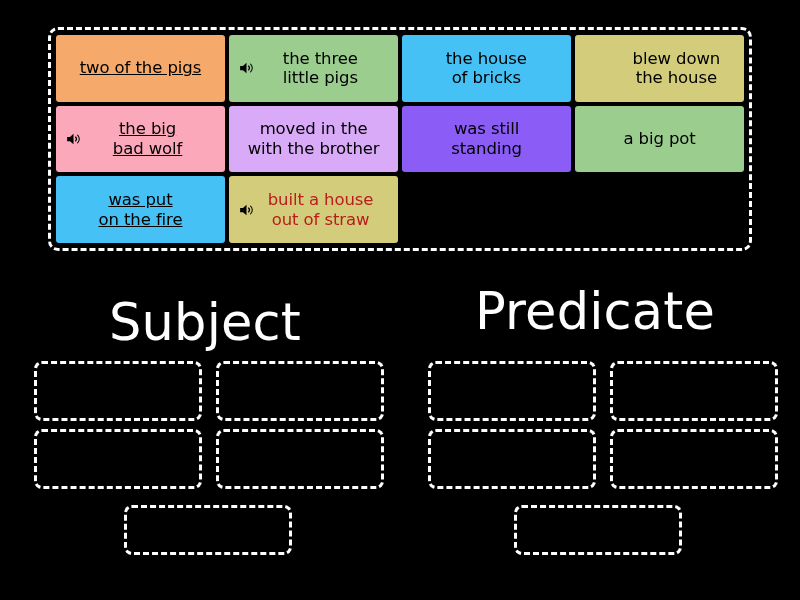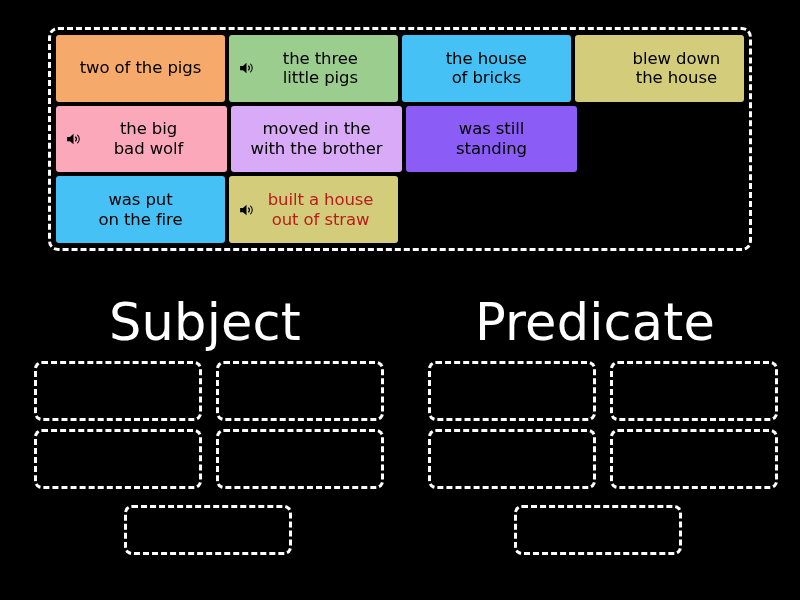--- a/index.html
+++ b/index.html
@@ -51,21 +51,21 @@
     font-size: 16.5px;
     font-weight: 400;
     line-height: 1.2;
     text-align: center;
     padding: 4px 6px 4px 20px;
     white-space: pre-line;
     letter-spacing: -0.1px;
   }
 
   
-  .w-1 { width: 171px; }
+  .w-1 { width: 171px; text-decoration: underline; }
   .w-2 { width: 171px; }
   .w-3 { width: 171px; }
   .w-4 { width: 171px; }
 
   .tile.no-audio { padding-left: 6px; }
 
   .speaker-icon {
     position: absolute;
     left: 9px;
     top: 50%;
@@ -79,21 +79,21 @@
   .category-heading {
     position: absolute;
     color: #ffffff;
     font-size: 51px;
     font-weight: 400;
     letter-spacing: 0.2px;
     text-align: center;
     line-height: 1;
   }
   #heading-subject   { left: 30px;  top: 297px; width: 350px; }
-  #heading-predicate { left: 420px; top: 297px; width: 350px; }
+  #heading-predicate { left: 420px; top: 286px; width: 350px; }
 
   
   .dropzone {
     position: absolute;
     border: 3px dashed #ffffff;
     border-radius: 8px;
     background: transparent;
   }
 
   
@@ -150,20 +150,23 @@
 bad wolf</span>
       </div>
       <div class="tile w-2 no-audio" id="t-1-1" style="background: rgb(217, 170, 247); color: rgb(0, 0, 0);">
         <span>moved in the
 with the brother</span>
       </div>
       <div class="tile w-3 no-audio" id="t-1-2" style="background: #8b5cf6; color: rgb(0, 0, 0);">
         <span>was still
 standing</span>
       </div>
+      <div class="tile w-4 no-audio" id="t-1-3" style="background: rgb(154, 205, 142); color: rgb(0, 0, 0);">
+        <span>a big pot</span>
+      </div>
     </div>
 
     <div class="tile-row">
       <div class="tile w-1 no-audio" id="t-2-0" style="background: rgb(69, 193, 245); color: rgb(0, 0, 0);">
         <span>was put
 on the fire</span>
       </div>
       <div class="tile w-2" id="t-2-1" style="background: rgb(211, 204, 122); color: #b91c1c;">
         <svg class="speaker-icon" viewBox="0 0 24 24">
           <path d="M3 9 L3 15 L7 15 L12 19.5 L12 4.5 L7 9 Z" fill="#000"></path>

